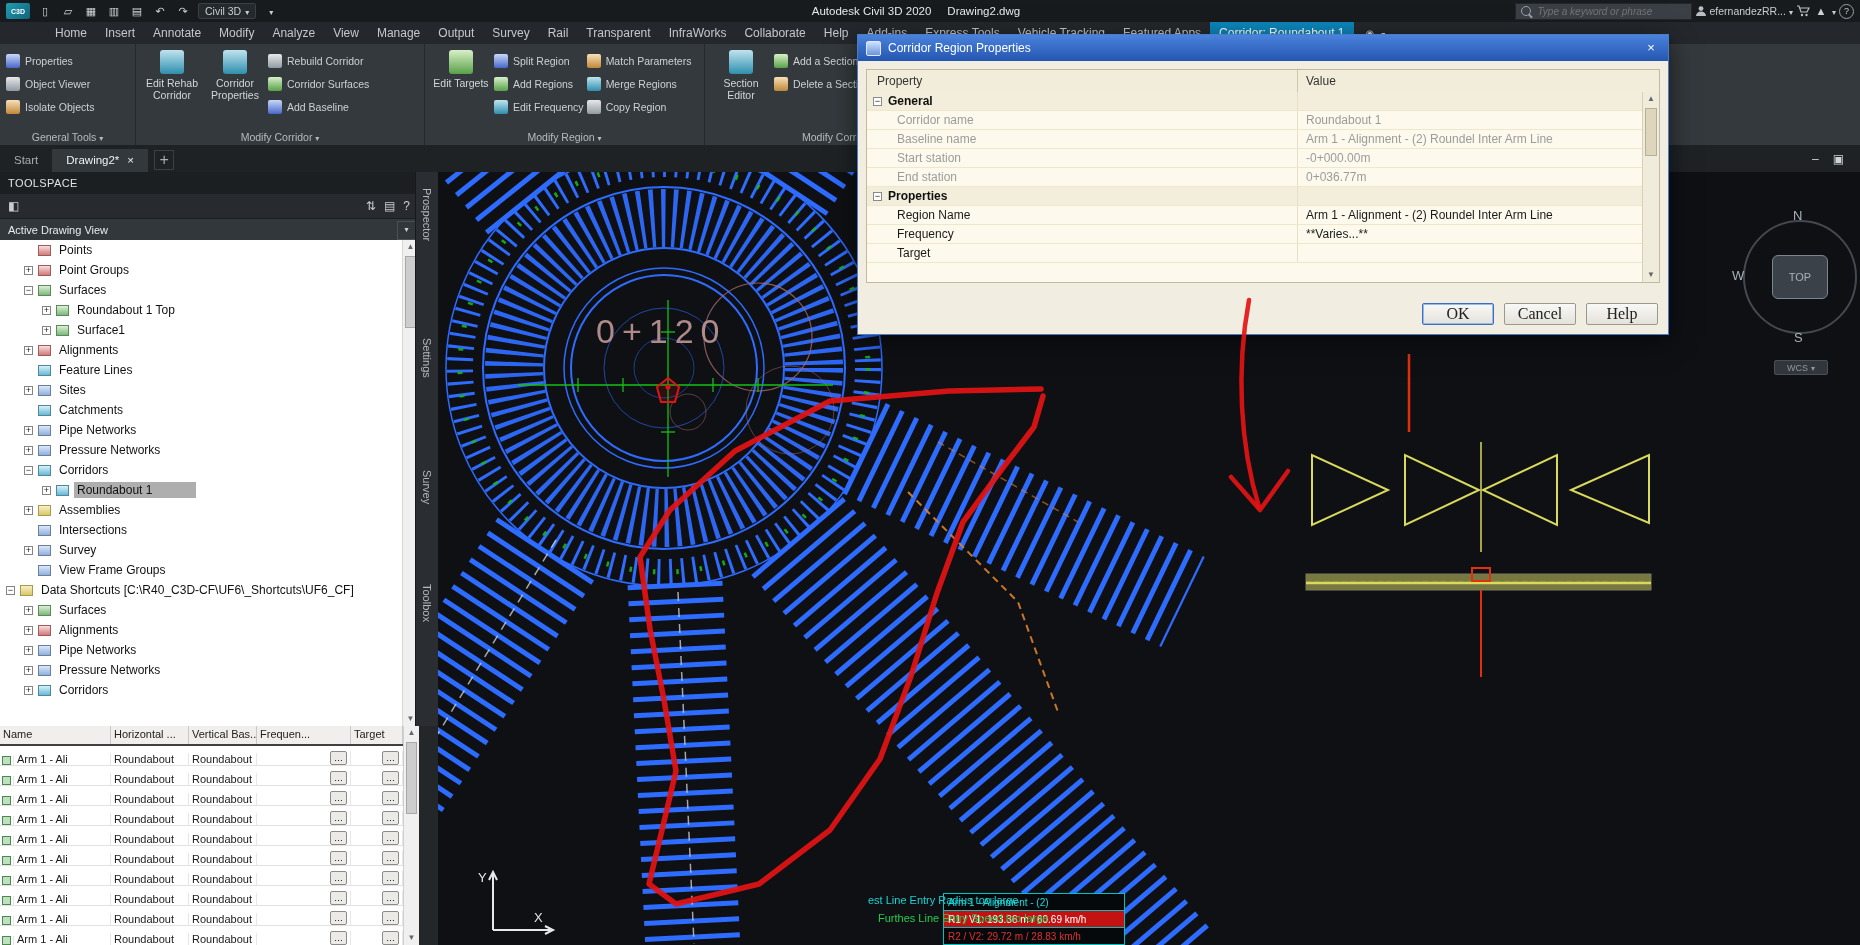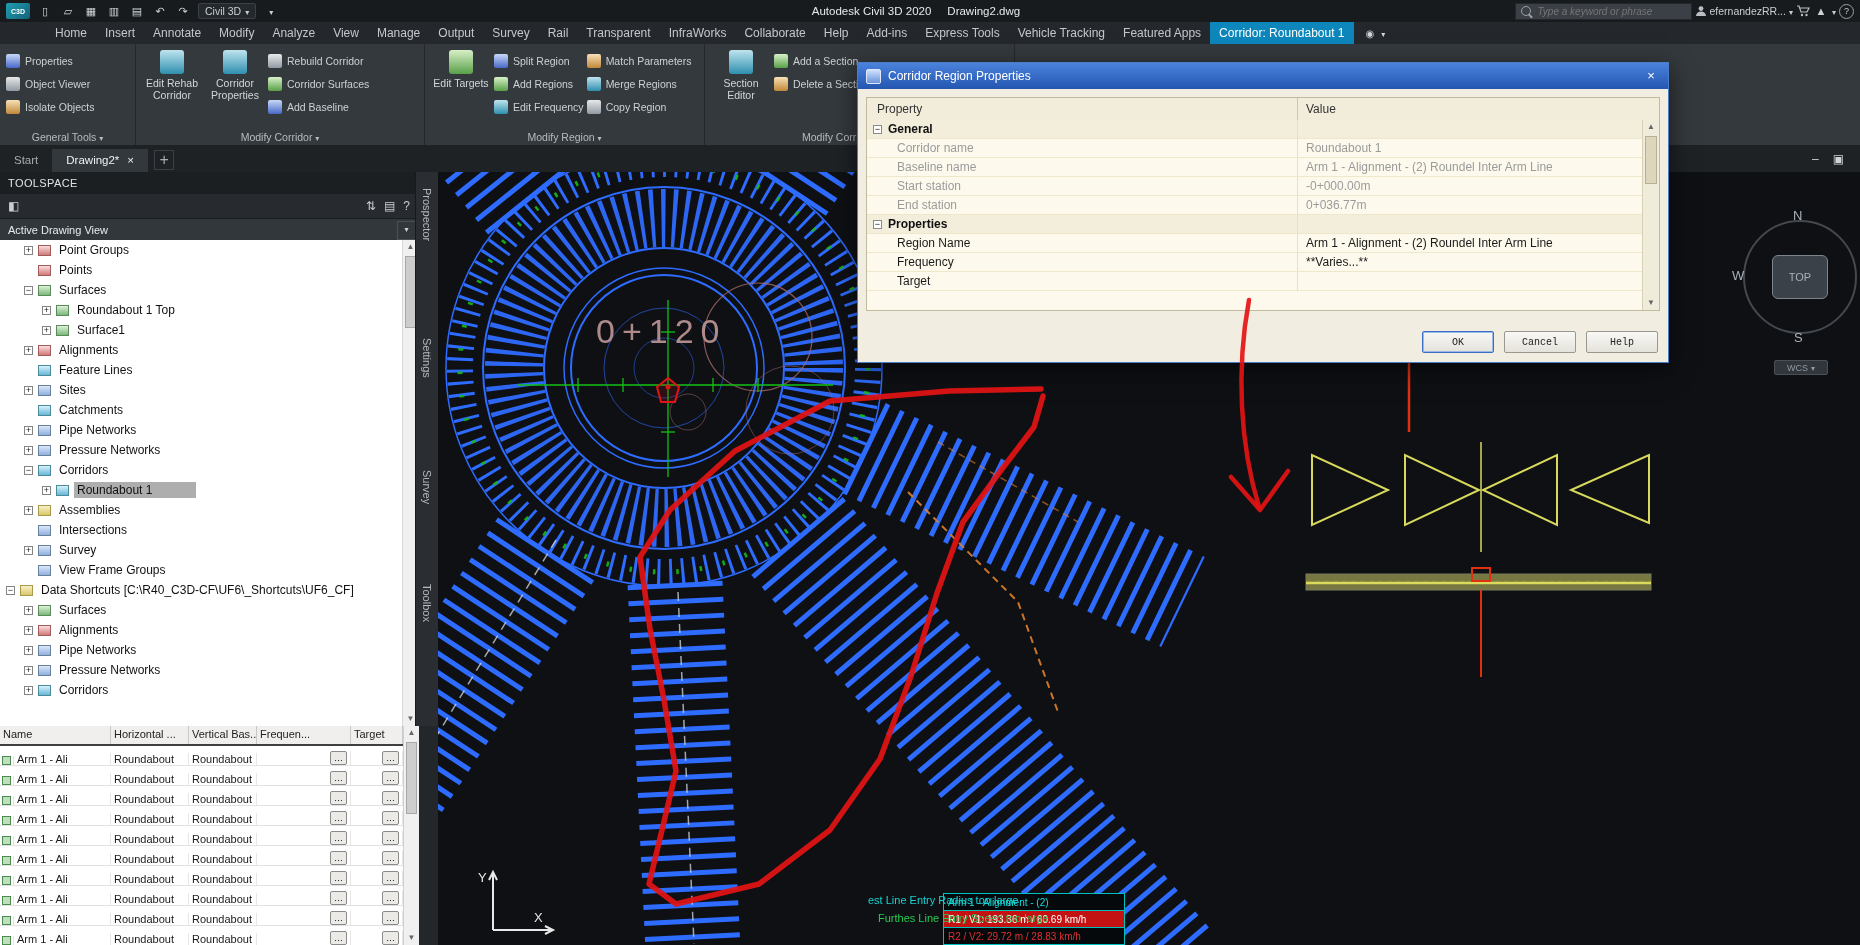--- a/index.html
+++ b/index.html
@@ -104,41 +104,41 @@
   .vc-wcs{position:absolute;left:44px;top:152px;width:54px;height:15px;background:#31363c;border:1px solid #4a5056;border-radius:2px;font-size:9px;color:#8f979f;display:flex;align-items:center;justify-content:center;gap:3px;box-sizing:border-box}
   .infobox{position:absolute;left:505px;top:721px;width:180px;border:1px solid #00c0c0;font-size:10px;background:#06090c}
   .ib-r{height:16px;display:flex;align-items:center;padding:0 4px;white-space:nowrap;overflow:hidden}
   .ib-t{color:#17dede;border-bottom:1px solid #00c0c0}
   .ib-1{background:#c41212;color:#fff;border-bottom:1px solid #00c0c0}
   .ib-2{color:#e03030}
   .warn{position:absolute;font-size:11px;white-space:nowrap}
   .w1c{left:430px;top:722px;color:#1ad2d2}
   .w2c{left:440px;top:740px;color:#25cc50}
   
-  .dialog{position:absolute;left:857px;top:62px;width:812px;height:301px;background:#f1eee1;border:1px solid #4a7cc8;box-shadow:0 6px 24px rgba(0,0,0,.55);z-index:40;box-sizing:border-box}
+  .dialog{position:absolute;left:857px;top:34px;width:812px;height:301px;background:#f1eee1;border:1px solid #4a7cc8;box-shadow:0 6px 24px rgba(0,0,0,.55);z-index:40;box-sizing:border-box}
   .dtitle{height:26px;background:linear-gradient(#4a82dc,#2456b0);color:#fff;display:flex;align-items:center;padding:0 8px;gap:7px;font-size:12px}
   .dico{width:13px;height:13px;background:linear-gradient(#cfe0ff,#6a94d8);border:1px solid #dfe8ff;border-radius:2px;flex:none}
   .dclose{margin-left:auto;width:18px;height:18px;text-align:center;line-height:17px;font-size:13px;color:#fff}
   .dgrid{position:absolute;left:8px;right:8px;top:34px;height:214px;background:#fdfaed;border:1px solid #c2ba9c;box-sizing:border-box}
   .dgh{display:flex;height:22px;background:#f2edda;border-bottom:1px solid #cfc7a8;font-size:12px;color:#333;align-items:center}
   .dgh .hp{width:430px;padding-left:10px;box-sizing:border-box}
   .dgh .hv{flex:1;padding-left:8px;border-left:1px solid #cfc7a8;height:100%;display:flex;align-items:center;box-sizing:border-box}
   .dgscroll{position:absolute;right:0;top:22px;bottom:0;width:16px;background:#f0ecdc;border-left:1px solid #d8d0b2}
   .dgscroll .sthumb{top:16px;height:46px;background:#ddd6bd;border-color:#b8b096}
   .drows{position:absolute;left:0;right:16px;top:22px;bottom:0;overflow:hidden}
   .drow{display:flex;height:19px;border-bottom:1px solid #efe7c9;font-size:12px;align-items:stretch;box-sizing:border-box}
   .dcp{width:430px;box-sizing:border-box;padding-left:30px;white-space:nowrap;overflow:hidden;display:flex;align-items:center;color:#1a1a1a}
   .dcv{flex:1;box-sizing:border-box;padding-left:8px;border-left:1px solid #e8e0c2;display:flex;align-items:center;white-space:nowrap;overflow:hidden;position:relative;color:#1a1a1a}
   .drow.sec{background:#f3eedb}
   .drow.sec .dcp{padding-left:6px;gap:6px;font-weight:bold;color:#101010}
   .drow.gray .dcp,.drow.gray .dcv{color:#9b9b9b}
   .sexp{width:9px;height:9px;box-sizing:border-box;border:1px solid #8a8a8a;background:#fff;font-size:9px;line-height:6px;text-align:center;font-weight:normal;flex:none}
   .sexp::before{content:"\2212"}
   .dbtns{position:absolute;right:10px;bottom:9px;display:flex;gap:10px}
-  .dbtn{width:72px;height:22px;font-size:10px;font-family:Liberation Mono, monospace;background:linear-gradient(#f8f8f6,#e4e2da);border:1px solid #9a9890;border-radius:2px;color:#222}
+  .dbtn{width:72px;height:22px;font-size:16px;font-family:Liberation Serif, serif;background:linear-gradient(#f8f8f6,#e4e2da);border:1px solid #9a9890;border-radius:2px;color:#222}
   .dbtn.ok{border-color:#3a6fc4;box-shadow:0 0 0 1px #9ab8e8 inset}
   .ul-svg{position:absolute;left:-48px;bottom:-6px;width:400px;height:12px;pointer-events:none}
   
   .overlay{position:absolute;inset:0;z-index:60;pointer-events:none}
 </style>
 </head>
 <body>
 
 <div id="app">
 
@@ -436,28 +436,28 @@
           <span>▤</span>
           <span>?</span>
         </span>
       </div>
       <div class="ts-combo">
         <span>Active Drawing View</span>
         <span class="cbx chev"></span>
       </div>
       <div class="tree">
         <div class="titem" style="--d:1">
-            <span class="exp p"></span>
-            <span class="ti r"></span>
-            <span class="lab">Point Groups</span>
-          </div>
-        <div class="titem" style="--d:1">
             <span class="exp n"></span>
             <span class="ti r"></span>
             <span class="lab">Points</span>
+          </div>
+        <div class="titem" style="--d:1">
+            <span class="exp p"></span>
+            <span class="ti r"></span>
+            <span class="lab">Point Groups</span>
           </div>
         <div class="titem" style="--d:1">
             <span class="exp m"></span>
             <span class="ti g"></span>
             <span class="lab">Surfaces</span>
           </div>
         <div class="titem" style="--d:2">
             <span class="exp p"></span>
             <span class="ti g"></span>
             <span class="lab">Roundabout 1 Top</span>

